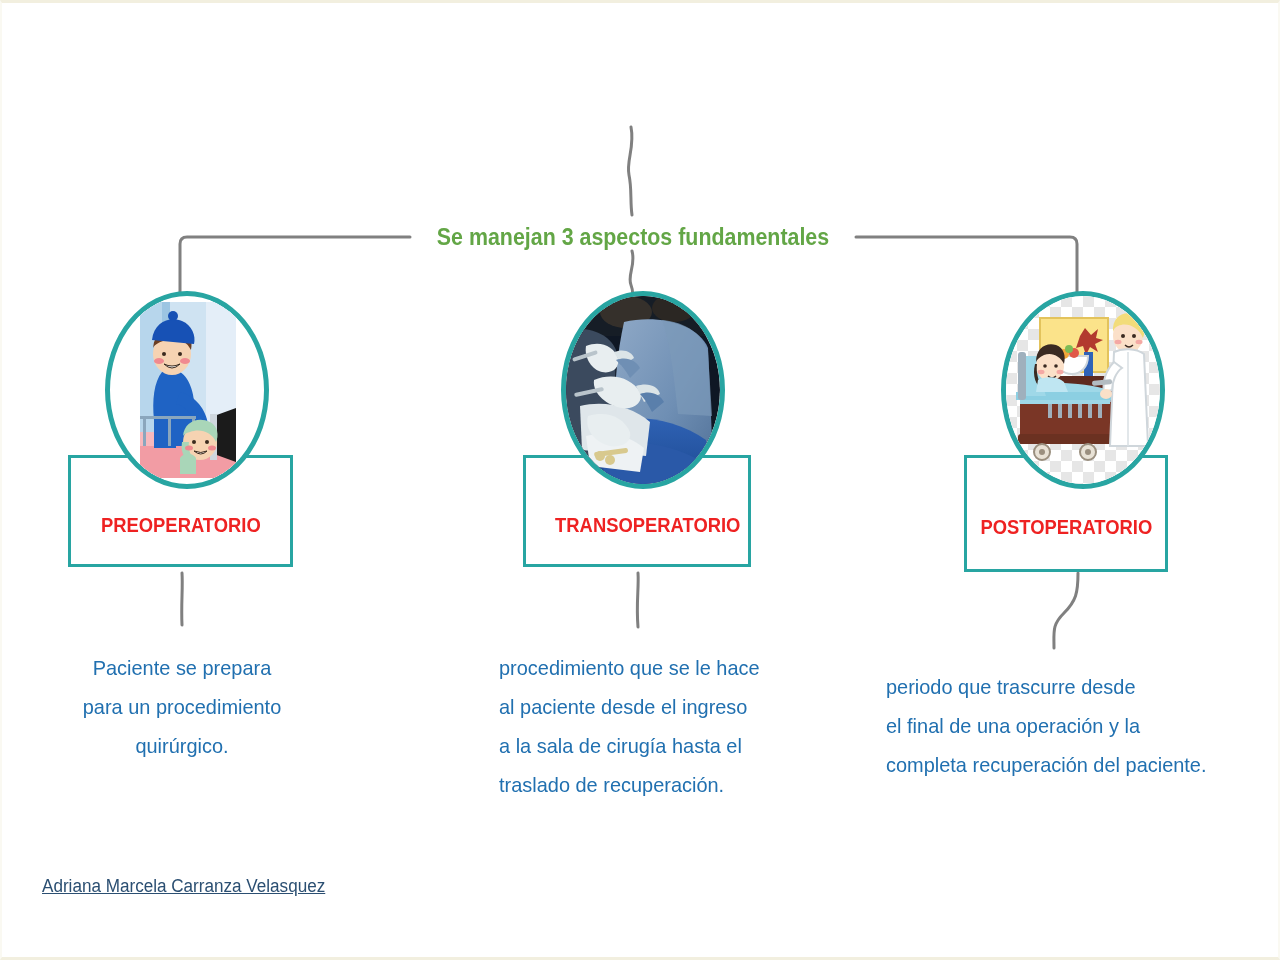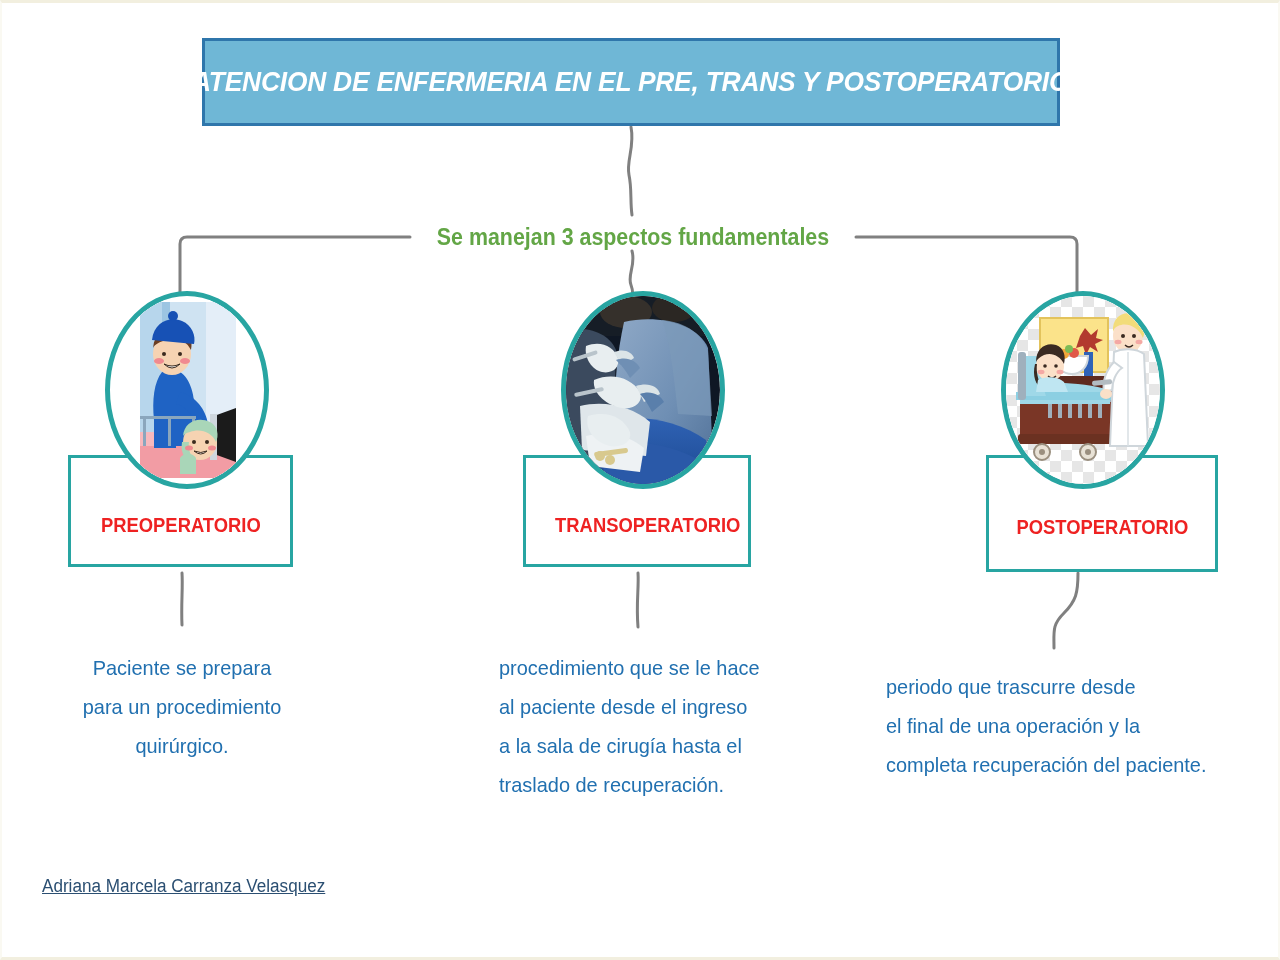--- a/index.html
+++ b/index.html
@@ -167,23 +167,20 @@
       <path d="M630,248 C634,262 625,272 629,282 C632,290 630,292 631,296"></path>
 
       <path d="M180,570 C181,585 179,600 180,622"></path>
 
       <path d="M636,570 C637,585 634,600 636,624"></path>
 
       <path d="M1076,570 C1076,590 1074,598 1062,610 C1050,622 1052,628 1052,645"></path>
     </g>
   </svg>
 
-  <div class="title-banner">
-    <div class="title-text">ATENCION DE ENFERMERIA EN EL PRE, TRANS Y POSTOPERATORIO</div>
-  </div>
 
   <div class="subtitle">Se manejan 3 aspectos fundamentales</div>
 
   <div class="node">
 
     <div class="oval" style="left:103px; top:288px; width:154px; height:188px;">
       <div class="oval-inner">
         <svg class="art" viewBox="0 0 154 188" xmlns="http://www.w3.org/2000/svg">
 
           <rect x="26" y="4" width="104" height="180" fill="#ffffff"></rect>
@@ -371,21 +368,21 @@
           <path d="M108,56 C116,52 130,52 138,58 L142,150 L104,150 Z" fill="#ffffff" stroke="#cfd6db" stroke-width="2"></path>
           <path d="M122,56 L122,150" stroke="#d8dfe3" stroke-width="1.5"></path>
 
           <path d="M108,66 C100,74 96,86 98,96 L106,94 C106,86 110,76 116,72 Z" fill="#ffffff" stroke="#cfd6db" stroke-width="2"></path>
           <ellipse cx="100" cy="98" rx="6" ry="5" fill="#fbe0c8"></ellipse>
           <rect x="86" y="84" width="20" height="5" rx="2" fill="#b3bcc2" transform="rotate(-6 96 86)"></rect>
         </svg>
       </div>
     </div>
 
-    <div class="label-box" style="left:984px; top:452px; width:232px; height:117px;">
+    <div class="label-box" style="left:962px; top:452px; width:204px; height:117px;">
       <div class="label-text">POSTOPERATORIO</div>
     </div>
 
     <div class="desc" style="left:884px; top:664px; width:370px;">periodo que trascurre desde
 el final de una operación y la
 completa recuperación del paciente.</div>
   </div>
 
   <div class="author">Adriana Marcela Carranza Velasquez</div>
 

